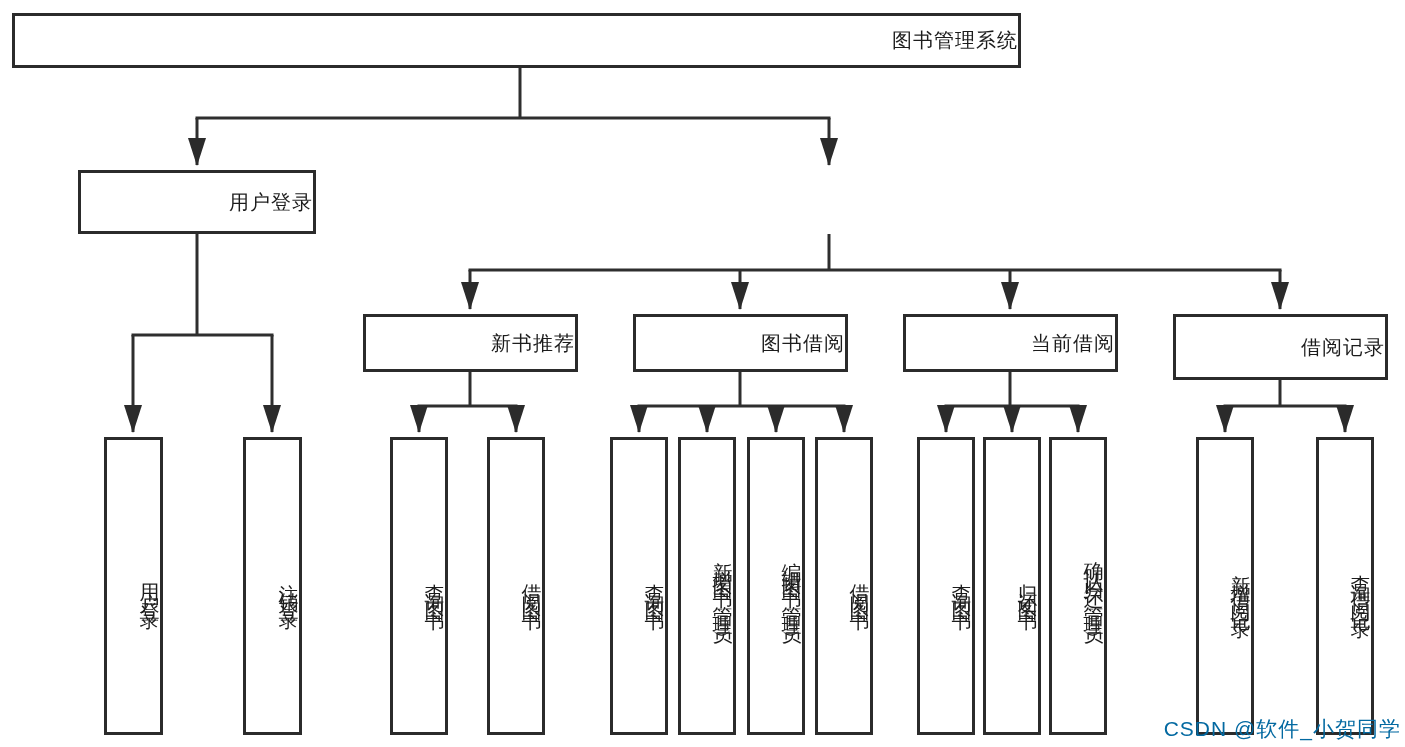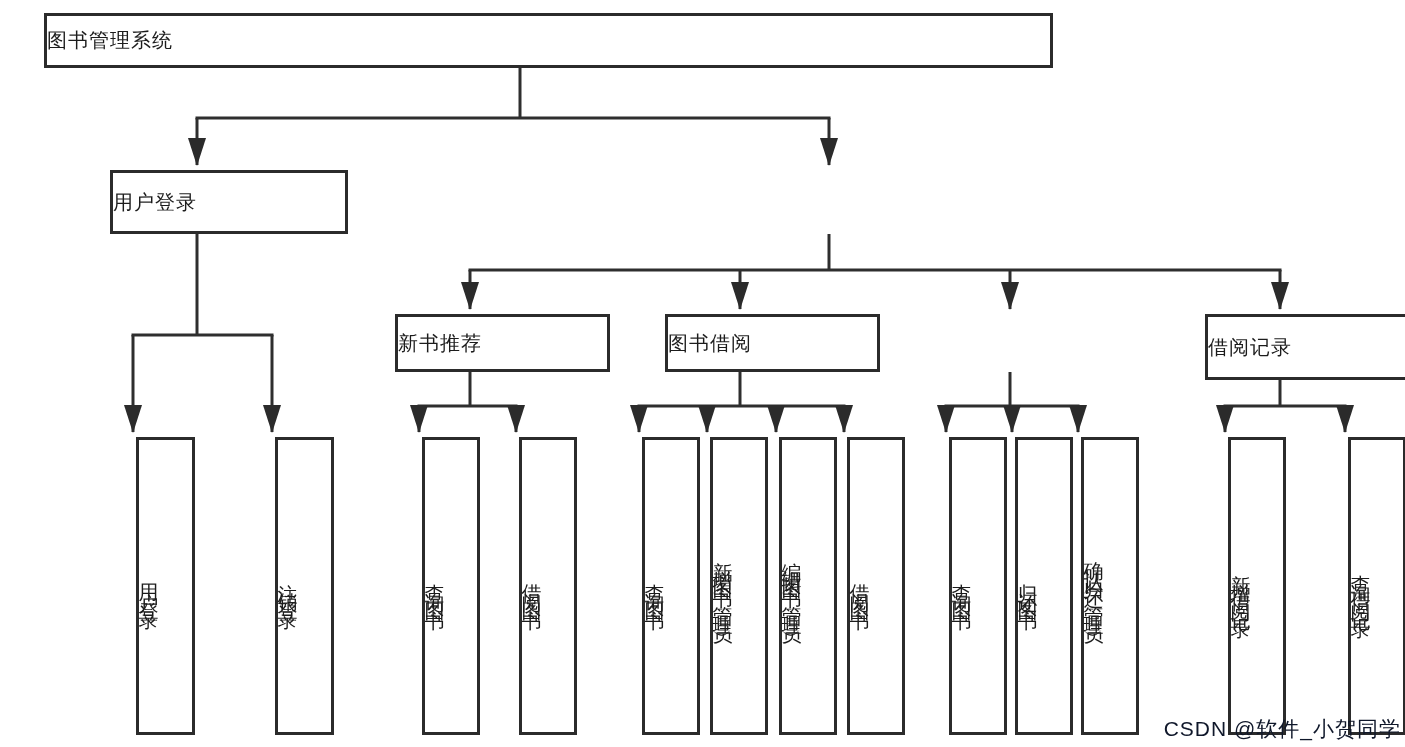--- a/index.html
+++ b/index.html
@@ -5,30 +5,30 @@
   html,body{margin:0;padding:0;background:#fff;}
   .canvas{
     position:relative;width:1405px;height:747px;background:#ffffff;
     font-family:"Liberation Sans","DejaVu Sans",sans-serif;overflow:hidden;
   }
   .wires{position:absolute;left:0;top:0;z-index:1;pointer-events:none;}
   .ln{stroke:#2e2e2e;stroke-width:3;fill:none;}
   .node{
     position:absolute;box-sizing:border-box;z-index:2;
     border:3px solid #2b2b2b;background:#ffffff;
-    display:flex;align-items:center;justify-content:flex-start;
-    font-size:20px;color:#1c1c1c;letter-spacing:1px;white-space:nowrap;margin-left:32px;
+    display:flex;align-items:center;justify-content:flex-end;
+    font-size:20px;color:#1c1c1c;letter-spacing:1px;white-space:nowrap;
   }
   .vnode span{
     writing-mode:vertical-rl;text-orientation:mixed;
     letter-spacing:9px;white-space:nowrap;line-height:1;
   }
   .watermark{
     position:absolute;right:4px;bottom:4px;z-index:5;
-    font-size:21px;color:#0f172a;letter-spacing:1px;white-space:nowrap;
+    font-size:21px;color:#0369a1;letter-spacing:1px;white-space:nowrap;
   }
 </style>
 </head>
 <body>
 
 <div class="canvas">
 
   <svg class="wires" width="1405" height="747" viewBox="0 0 1405 747">
     <defs>
       <marker id="arrow" markerUnits="userSpaceOnUse" markerWidth="30" markerHeight="20" viewBox="0 0 30 20" refX="27" refY="10" orient="auto">
@@ -84,20 +84,23 @@
   <div class="node" style="left:78px;top:170px;width:238px;height:64px">
     <span>用户登录</span>
   </div>
 
   <div class="node" style="left:633px;top:314px;width:215px;height:58px">
     <span>图书借阅</span>
   </div>
   <div class="node" style="left:363px;top:314px;width:215px;height:58px">
     <span>新书推荐</span>
   </div>
+  <div class="node" style="left:903px;top:314px;width:215px;height:58px">
+    <span>当前借阅</span>
+  </div>
   <div class="node" style="left:1173px;top:314px;width:215px;height:66px">
     <span>借阅记录</span>
   </div>
 
   <div class="node vnode" style="left:104px;top:437px;width:59px;height:298px">
     <span>用户登录</span>
   </div>
   <div class="node vnode" style="left:243px;top:437px;width:59px;height:298px">
     <span>注销登录</span>
   </div>

